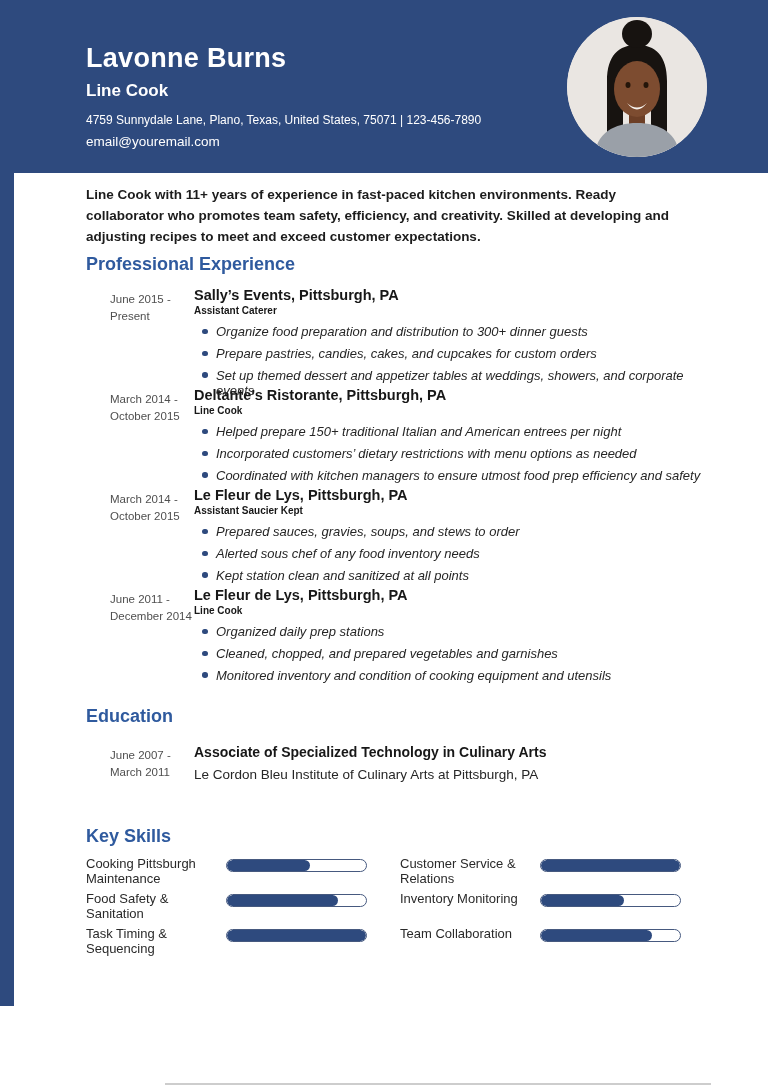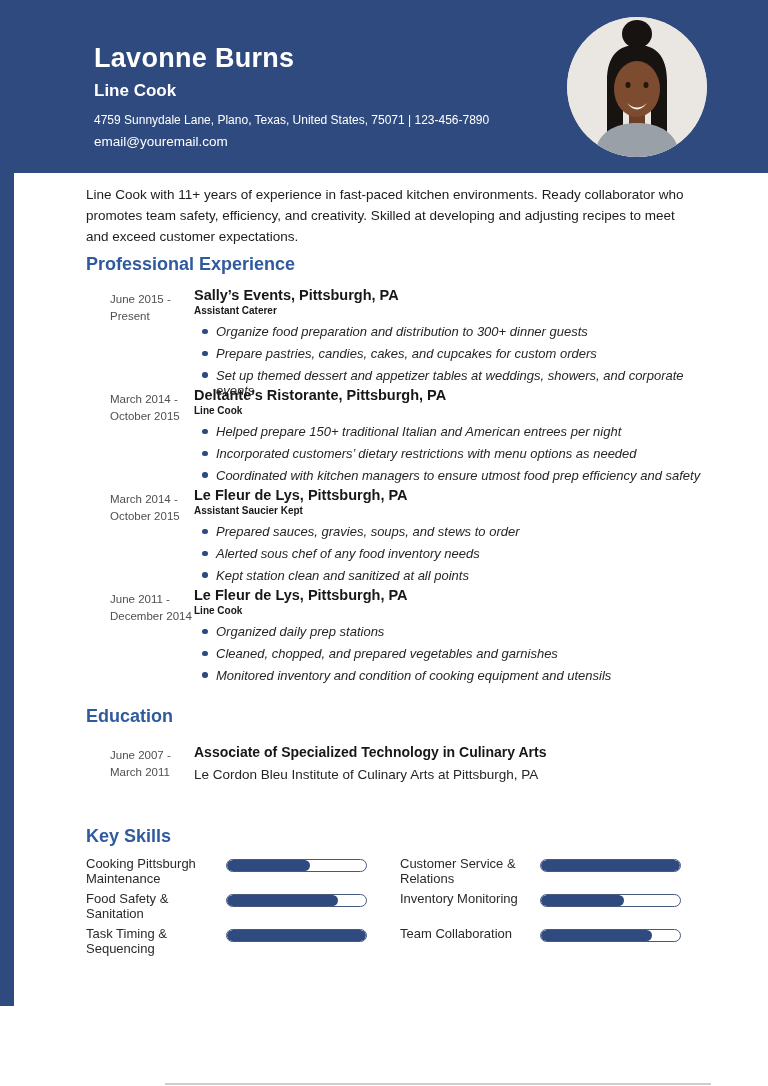--- a/index.html
+++ b/index.html
@@ -15,29 +15,29 @@
   *{margin:0;padding:0;box-sizing:border-box;}
   html,body{background:#ffffff;}
   body{font-family:"Liberation Sans","DejaVu Sans",sans-serif;}
   .page{position:relative;width:768px;height:1086px;background:#ffffff;overflow:hidden;}
 
   
   .left-stripe{position:absolute;left:0;top:0;width:14px;height:1006px;background:var(--header-bg);}
 
   
   .header{position:absolute;left:0;top:0;width:768px;height:173px;background:var(--header-bg);color:var(--header-text);}
-  .header-inner{padding:44px 12px 0 86px;margin-left:8px;}
+  .header-inner{padding:44px 12px 0 86px;}
   .name{font-size:27px;font-weight:bold;line-height:1.05;letter-spacing:.3px;}
   .job-title{font-size:17px;font-weight:bold;margin-top:9px;}
   .contact-line{font-size:12px;margin-top:12px;}
   .email-line{font-size:13.5px;margin-top:7px;}
   .photo{position:absolute;top:17px;right:61px;width:140px;height:140px;border-radius:50%;overflow:hidden;background:#eae6e2;}
 
   
-  .summary{position:absolute;left:86px;top:185px;width:610px;font-size:13.5px;font-weight:normal;line-height:1.55;color:#1c1c1c;}
+  .summary{position:absolute;left:86px;top:185px;width:610px;font-size:13.5px;font-weight:bold;line-height:1.55;color:#1c1c1c;}
 
   
   .section-heading{font-size:18px;font-weight:bold;color:var(--section-heading);}
   .exp-heading{position:absolute;left:86px;top:254px;}
   .edu-heading{position:absolute;left:86px;top:706px;}
   .skills-heading{position:absolute;left:86px;top:826px;}
 
   
   .exp-entries{position:absolute;left:86px;top:288px;width:620px;}
   .exp-entry{display:flex;height:100px;}

